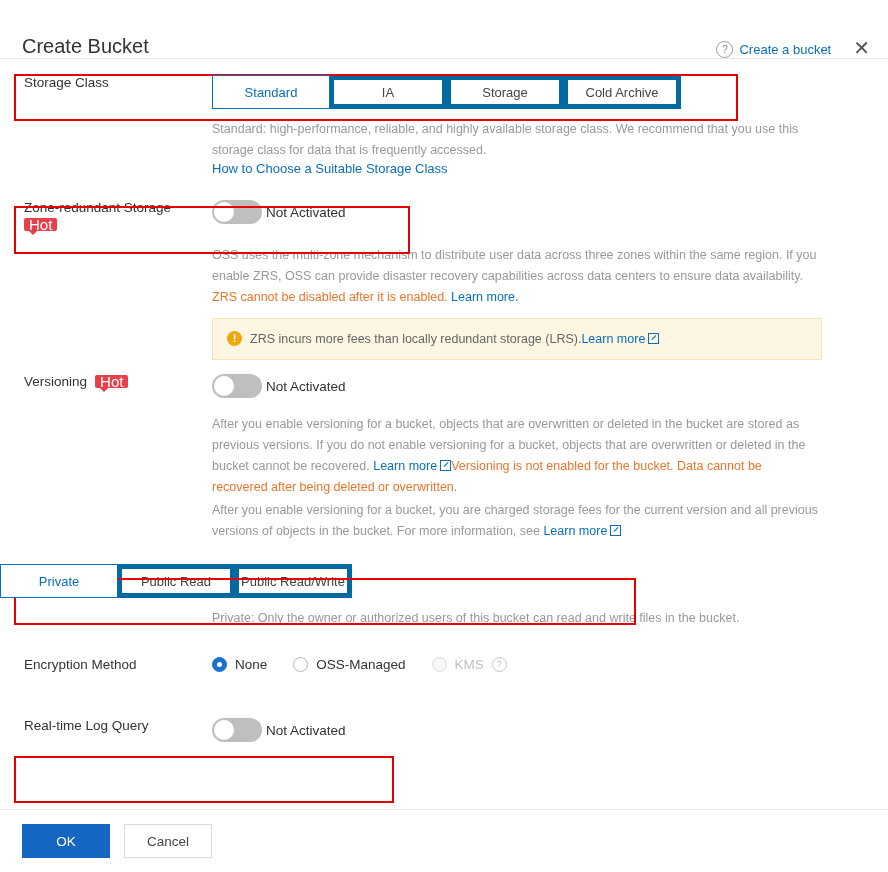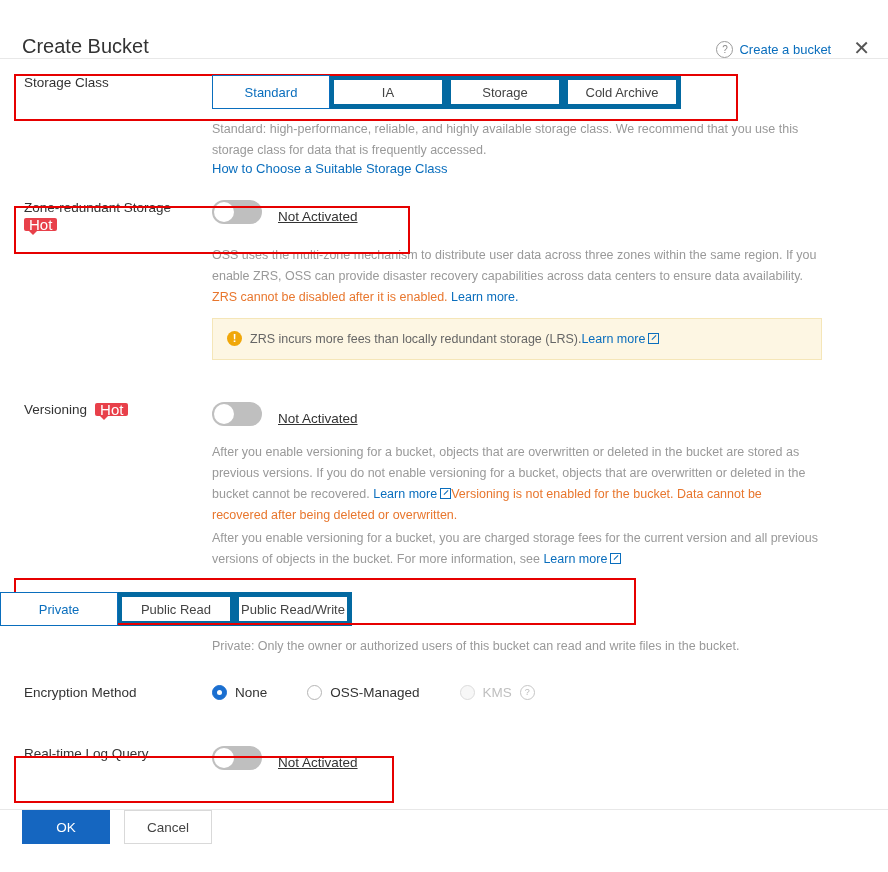--- a/index.html
+++ b/index.html
@@ -128,23 +128,22 @@
   .seg:first-child { margin-left: 0; }
   .seg.active {
     border: 1px solid #0a6ebd;
     color: #0a6ebd;
     position: relative;
     z-index: 2;
   }
   
   .toggle-wrap {
     display: flex;
-    align-items: flex-end;
-    gap: 16px;
-    text-decoration: underline;
+    align-items: center;
+    gap: 4px;
   }
   .toggle {
     width: 50px;
     height: 24px;
     border-radius: 12px;
     background: #bfbfbf;
     position: relative;
     cursor: pointer;
     flex: none;
   }
@@ -215,21 +214,21 @@
     font-size: 11px;
     line-height: 15px;
     text-align: center;
     font-weight: bold;
     margin-top: 1px;
   }
   
   .radios {
     display: flex;
     align-items: center;
-    gap: 40px;
+    gap: 26px;
   }
   .radio {
     display: flex;
     align-items: center;
     gap: 8px;
     cursor: pointer;
     font-size: 13.5px;
     color: #333;
   }
   .radio .dot {
@@ -284,20 +283,21 @@
   }
   
   .footer {
     position: absolute;
     left: 0;
     right: 0;
     bottom: 0;
     height: 62px;
     border-top: 1px solid #e8e8e8;
     display: flex;
+    align-items: center;
     padding-left: 22px;
     gap: 14px;
     background: #fff;
   }
   .btn {
     height: 34px;
     min-width: 88px;
     display: inline-flex;
     align-items: center;
     justify-content: center;
@@ -369,21 +369,21 @@
       <div class="label"></div>
       <div class="field">
         <p class="help" style="max-width:605px;"><span>OSS uses the multi-zone mechanism to distribute user data across three zones within the same region. If you enable ZRS, OSS can provide disaster recovery capabilities across data centers to ensure data availability. </span><span class="warn-text">ZRS cannot be disabled after it is enabled.</span> <a class="link">Learn more.</a></p>
         <div class="notice" style="margin-top:10px; max-width:580px;">
           <span class="warn-icon">!</span>
           <span><span>ZRS incurs more fees than locally redundant storage (LRS).</span><a class="link">Learn more</a><span class="ext-icon"></span></span>
         </div>
       </div>
     </div>
 
-    <div class="row" style="margin-top:42px;">
+    <div class="row" style="margin-top:14px;">
       <div class="label">
         <span>Versioning</span>
         <span class="hot-badge">Hot</span>
       </div>
       <div class="field">
         <div class="toggle-wrap">
           <div class="toggle">
               <div class="knob"></div>
             </div>
           <span class="toggle-state">Not Activated</span>

